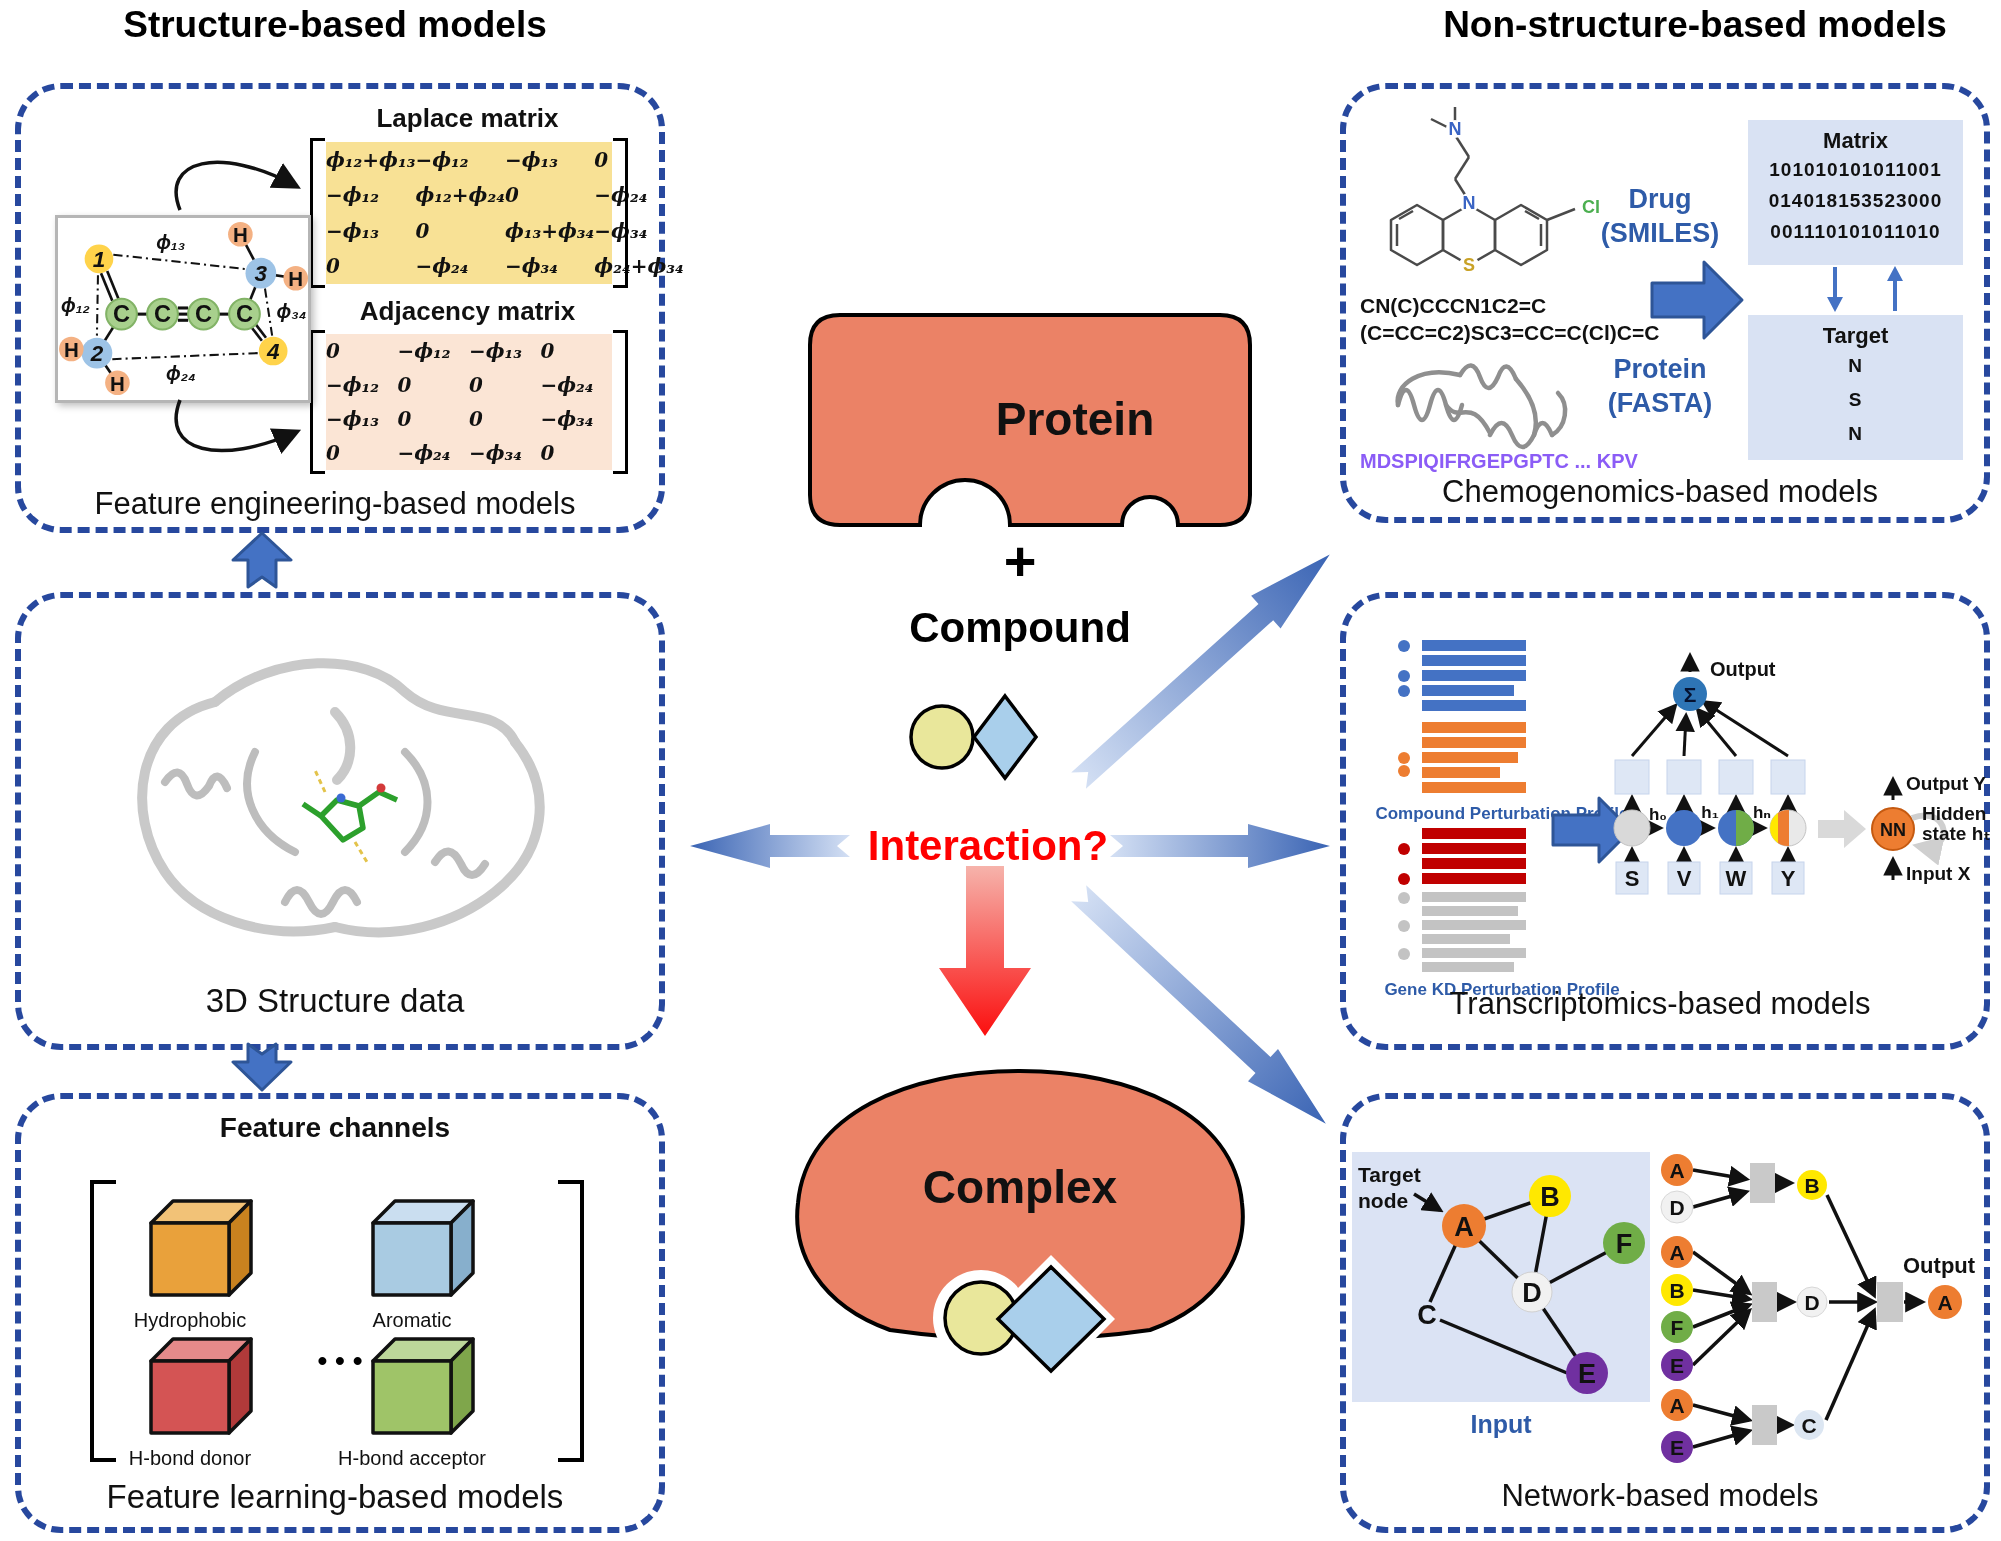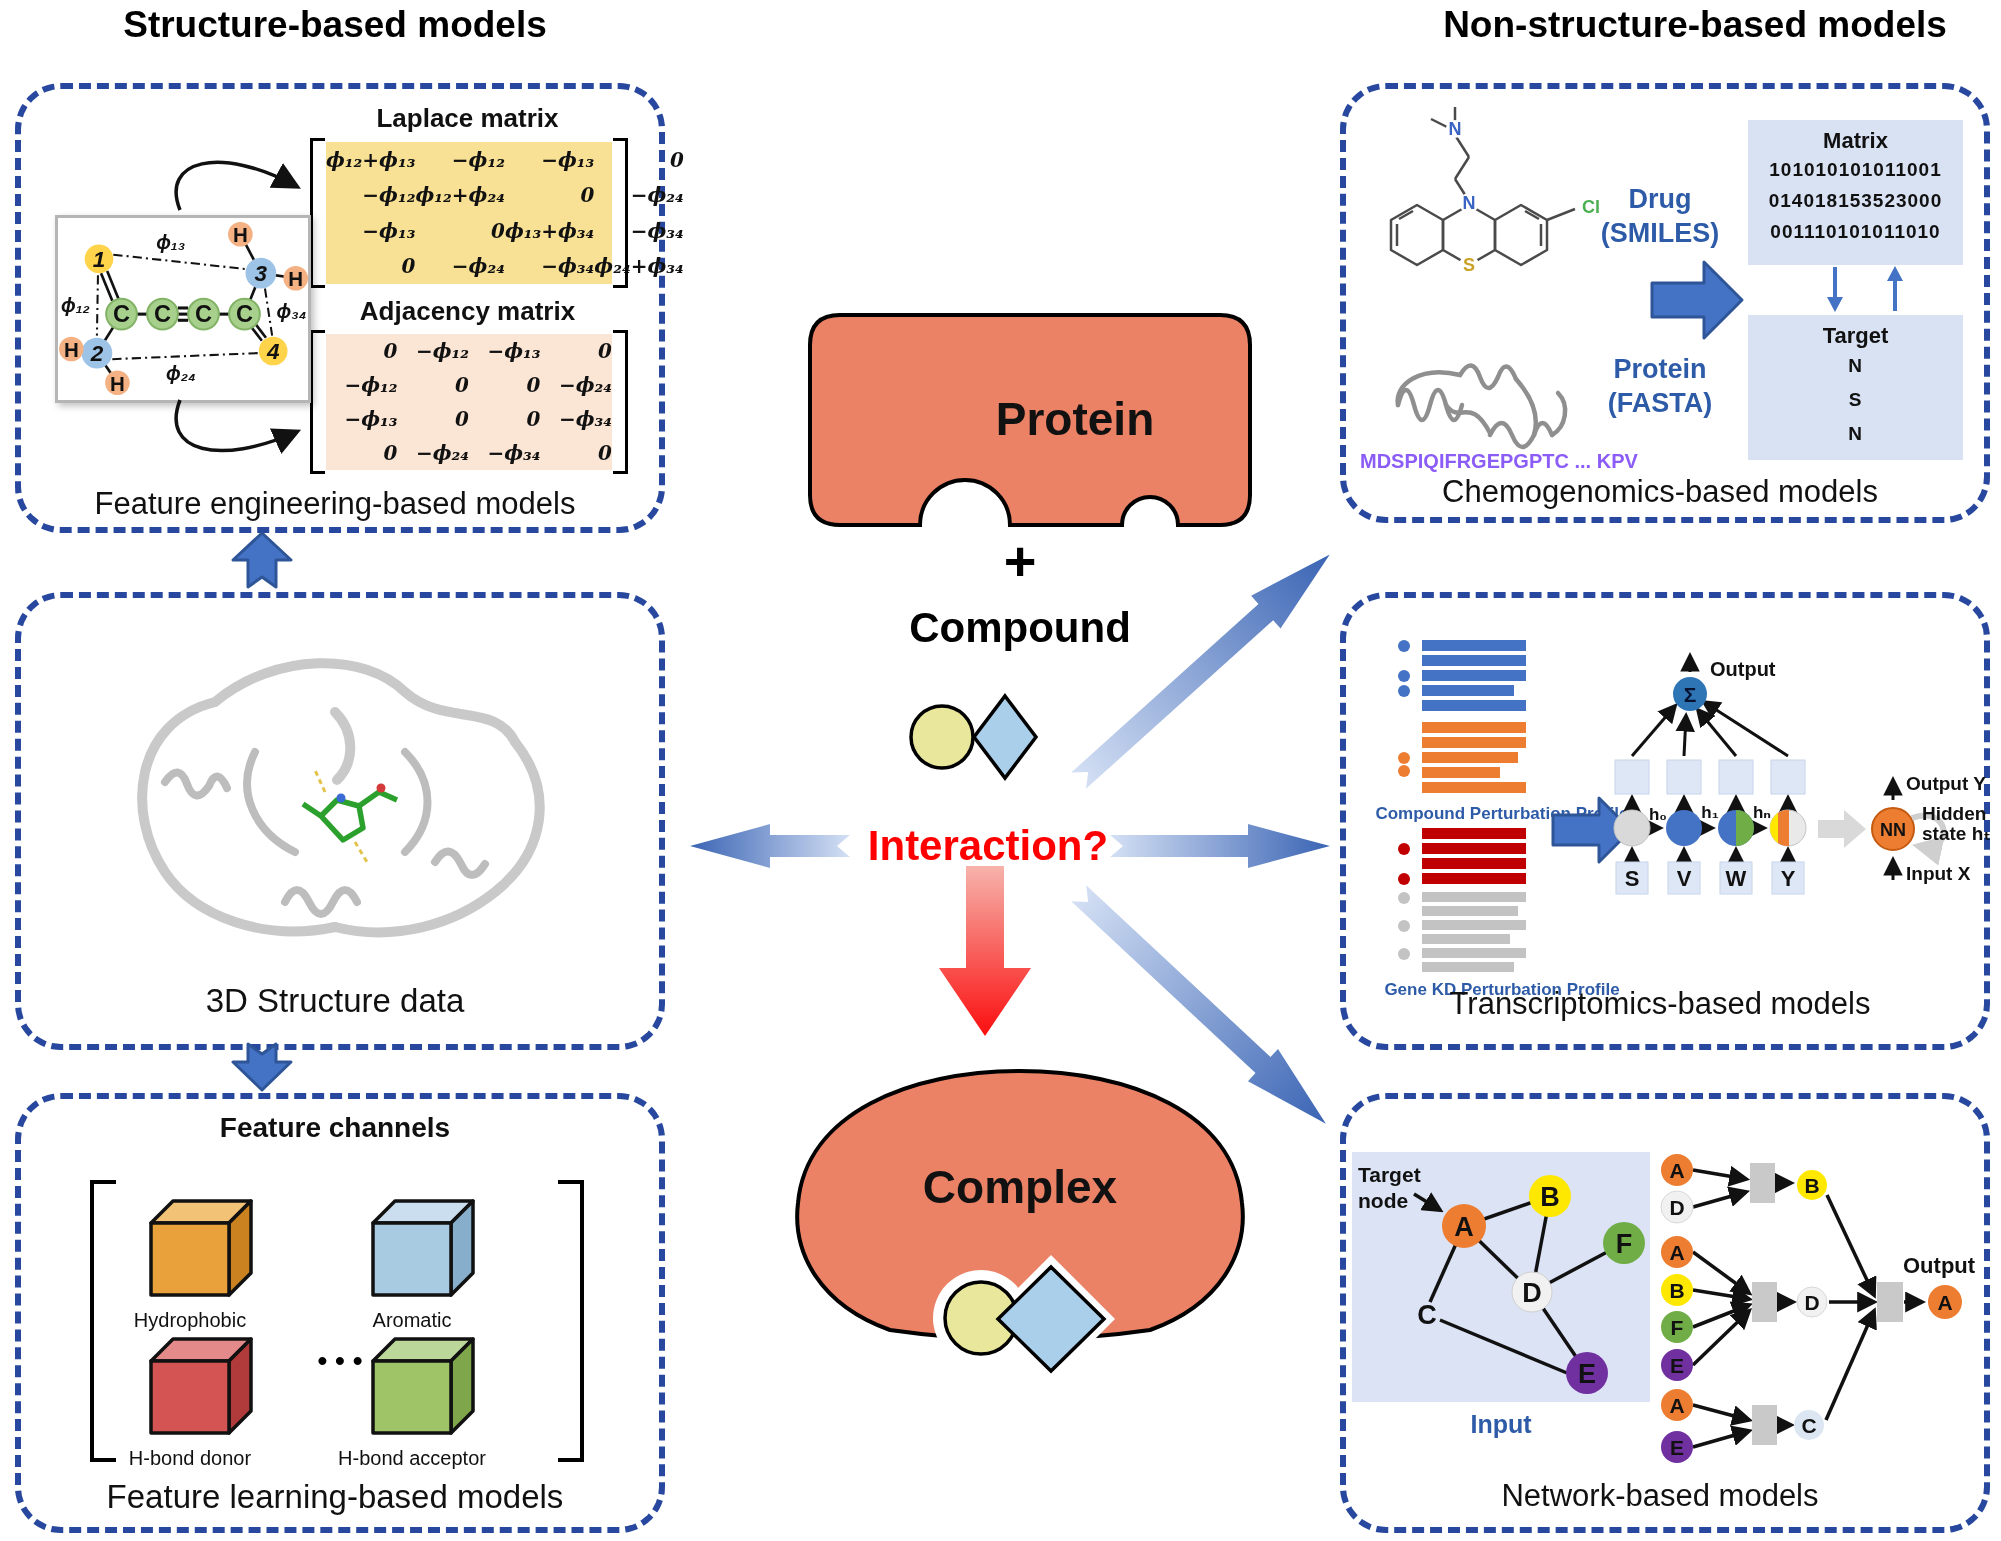--- a/index.html
+++ b/index.html
@@ -10,21 +10,21 @@
   .ttl{position:absolute;font-weight:bold;font-size:37px;text-align:center;color:#000}
   .boxlbl{position:absolute;font-weight:normal;font-size:31px;text-align:center;color:#111}
   .subttl{position:absolute;font-weight:bold;font-size:26px;text-align:center;color:#111}
   .math{font-family:"DejaVu Serif","Liberation Serif",serif;font-style:italic;font-weight:bold}
   .matrix{position:absolute;padding:4px 16px;box-sizing:border-box}
   .matrix::before{content:"";position:absolute;left:0;top:0;bottom:0;width:12px;
       border:3px solid #000;border-right:none}
   .matrix::after{content:"";position:absolute;right:0;top:0;bottom:0;width:12px;
       border:3px solid #000;border-left:none}
   .matrix .bg{display:grid;grid-template-columns:repeat(4,1fr);width:100%;height:100%;align-items:center}
-  .matrix .cell{text-align:right;font-size:20px;color:#111}
+  .matrix .cell{text-align:left;font-size:20px;color:#111}
   .frame{position:absolute;background:#fff;border:3px solid #b5b5b5;box-shadow:3px 3px 7px rgba(0,0,0,.25)}
   .bluelbl{position:absolute;color:#2E5BA8;font-weight:bold;text-align:center}
   .panel{position:absolute;background:#D9E2F3;text-align:center;font-weight:bold;color:#111}
   .panel .ptitle{font-size:22px;padding-top:8px}
   .panel .prow{font-size:19px;line-height:31px;letter-spacing:1px}
   .bar{position:absolute;height:11px}
   .dot{position:absolute;width:12px;height:12px;border-radius:50%}
   .c-blue{background:#4472C4}.c-orange{background:#ED7D31}.c-red{background:#C00000}.c-gray{background:#C3C3C3}
   .bigarrow{fill:#4472C4;stroke:#2E5597;stroke-width:3;stroke-linejoin:round}
   .fcbr{position:absolute;width:22px;border:4px solid #000}
@@ -341,20 +341,24 @@
       <text x="114" y="166" fill="#C9A227">S</text>
       <text x="236" y="108" fill="#4CAF50">Cl</text>
     </g>
   </svg>
 
   <div class="bluelbl" style="left:1575px;top:182px;width:170px;font-size:27px;line-height:34px">
     <span style="display:block">Drug</span>
     <span style="display:block">(SMILES)</span>
   </div>
 
+  <div class="abs" style="left:1360px;top:292px;width:340px;font-weight:bold;font-size:21px;line-height:27px;color:#111">
+    <span style="display:block">CN(C)CCCN1C2=C</span>
+    <span style="display:block">(C=CC=C2)SC3=CC=C(Cl)C=C</span>
+  </div>
 
   <svg style="left:1390px;top:335px" width="185" height="118" viewBox="0 0 185 118">
     <g fill="none" stroke="#8f8f8f" stroke-width="4.5" stroke-linecap="round">
       <path d="M 8 70 Q 16 40 24 70 Q 32 100 40 70 Q 48 40 56 70 Q 64 100 72 70"></path>
       <path d="M 70 40 Q 82 20 90 42 Q 98 64 108 42 Q 116 20 126 44"></path>
       <path d="M 100 100 Q 112 76 122 100 Q 132 124 144 100 Q 152 76 162 100"></path>
       <path d="M 56 70 C 70 90, 80 60, 100 98"></path>
       <path d="M 126 44 C 140 60, 150 80, 144 100"></path>
       <path d="M 8 70 C 4 50, 30 30, 70 40"></path>
       <path d="M 162 100 C 176 92, 180 70, 168 58"></path>

